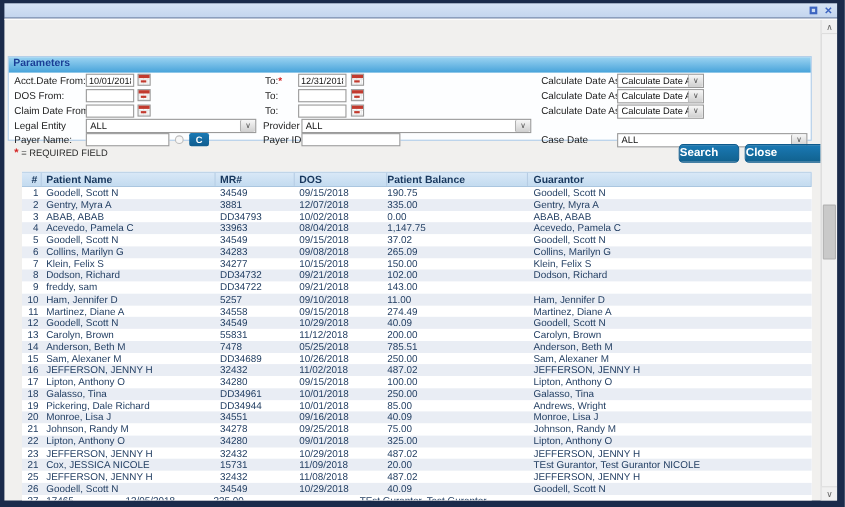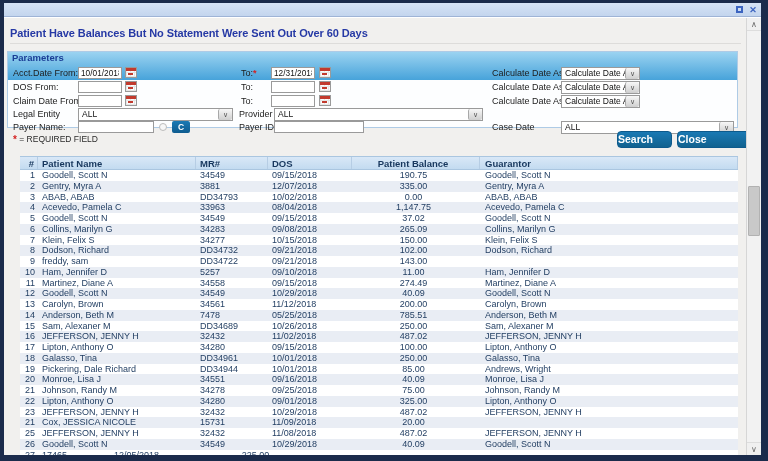--- a/index.html
+++ b/index.html
@@ -19,21 +19,21 @@
   .content { position:absolute; top:17px; left:4px; right:7px; bottom:6px;
     background:#f1f0ee; border-top:1px solid #ffffff; overflow:hidden; }
 
   .page-title { position:absolute; top:9px; left:6px; right:20px;
     font-size:11px; font-weight:bold; color:#2639a5; letter-spacing:-0.1px;
     border-bottom:1px solid #dddcda; padding-bottom:4px; }
 
   
   .params { position:absolute; top:33px; left:3px; width:731px; height:77px;
     background:#fdfeff; border:1px solid #aecbe6; }
-  .params-header { position:absolute; top:0; left:0; right:0; height:28px;
+  .params-header { position:absolute; top:0; left:0; right:0; height:14px;
     background:linear-gradient(#9bd3f1,#47a3da); color:#1a3e96;
     font-size:9.5px; font-weight:bold; padding:0 4px; line-height:12px; }
   .prow { position:absolute; left:0; right:0; height:13px; }
   .r0{top:15px} .r1{top:29px} .r2{top:43px} .r3{top:56px} .r4{top:69px}
   .plabel { position:absolute; font-size:9px; color:#1c1c1c; line-height:12px; white-space:nowrap; }
   .req { color:#d42222; font-weight:bold; font-size:9px; vertical-align:top; }
   .pl-main{left:5px} .pl-to{left:233px} .pl-calc{left:484px} .pl-prov{left:231px}
   .txt { position:absolute; height:12px; border:1px solid #9a9a9a; background:#fff;
     font-size:8.3px; font-family:"Liberation Sans",sans-serif; color:#111; padding:0 2px; }
   .f-date{left:70px; width:44px} .f-todate{left:263px; width:44px}
@@ -75,21 +75,21 @@
     font-size:9.5px; font-weight:bold; color:#17375d; }
   .thead .tcell { border-right:1px solid #b6cde4; line-height:13px; }
   .trow { display:flex; height:10.75px; font-size:9px; color:#1d3a5f; cursor:pointer; }
   .trow.even { background:#e9edf4; }
   .trow.odd { background:#ffffff; }
   .tcell { overflow:hidden; white-space:nowrap; line-height:10.5px; }
   .c0 { width:18px; text-align:right; padding-right:3px; }
   .c1 { width:158px; padding-left:4px; }
   .c2 { width:72px; padding-left:4px; }
   .c3 { width:84px; padding-left:4px; }
-  .c4 { width:128px; text-align:center; padding-right:5px; }
+  .c4 { width:128px; text-align:left; padding-right:5px; }
   .c5 { width:258px; padding-left:5px; }
 
   
   .scrollbar { position:absolute; top:0; right:0; width:15px; bottom:0;
     background:#f2f2f2; border-left:1px solid #d6d6d6; }
   .sb-btn { position:absolute; left:0; right:0; height:13px; background:#f0f0f0;
     color:#666; font-size:8px; text-align:center; line-height:13px; cursor:pointer; }
   .sb-up{top:0; border-bottom:1px solid #ddd} .sb-down{bottom:0; border-top:1px solid #ddd}
   .sb-thumb { position:absolute; left:1px; right:1px; top:168px; height:50px;
     background:#c9c9c9; border:1px solid #b2b2b2; border-radius:1px; cursor:grab; }
@@ -101,21 +101,20 @@
 
   <div class="titlebar">
     <span class="win-btn">
         <span class="max-box"></span>
       </span>
     <span class="win-btn">✕</span>
   </div>
 
   <div class="content">
 
-    <div class="page-title">Patient Have Balances But No Statement Were Sent Out Over 60 Days</div>
 
     <div class="params">
       <div class="params-header">Parameters</div>
 
       <div class="prow r0">
         <span class="plabel pl-main"><span>Acct.Date From:</span><span class="req">*</span></span>
         <input class="txt f-date" value="10/01/2018" style="">
         <span class="cal ico1"></span>
         <span class="plabel pl-to"><span>To:</span><span class="req">*</span></span>
         <input class="txt f-todate" value="12/31/2018" style="">
@@ -275,21 +274,21 @@
             <div class="tcell c0">12</div>
             <div class="tcell c1">Goodell, Scott N</div>
             <div class="tcell c2">34549</div>
             <div class="tcell c3">10/29/2018</div>
             <div class="tcell c4">40.09</div>
             <div class="tcell c5">Goodell, Scott N</div>
           </div>
           <div class="trow odd">
             <div class="tcell c0">13</div>
             <div class="tcell c1">Carolyn, Brown</div>
-            <div class="tcell c2">34561</div>
+            <div class="tcell c2">55831</div>
             <div class="tcell c3">11/12/2018</div>
             <div class="tcell c4">200.00</div>
             <div class="tcell c5">Carolyn, Brown</div>
           </div>
           <div class="trow even">
             <div class="tcell c0">14</div>
             <div class="tcell c1">Anderson, Beth M</div>
             <div class="tcell c2">7478</div>
             <div class="tcell c3">05/25/2018</div>
             <div class="tcell c4">785.51</div>
@@ -366,20 +365,21 @@
             <div class="tcell c3">10/29/2018</div>
             <div class="tcell c4">487.02</div>
             <div class="tcell c5">JEFFERSON, JENNY H</div>
           </div>
           <div class="trow even">
             <div class="tcell c0">21</div>
             <div class="tcell c1">Cox, JESSICA NICOLE</div>
             <div class="tcell c2">15731</div>
             <div class="tcell c3">11/09/2018</div>
             <div class="tcell c4">20.00</div>
+            <div class="tcell c5">TEst Gurantor, Test Gurantor NICOLE</div>
           </div>
           <div class="trow odd">
             <div class="tcell c0">25</div>
             <div class="tcell c1">JEFFERSON, JENNY H</div>
             <div class="tcell c2">32432</div>
             <div class="tcell c3">11/08/2018</div>
             <div class="tcell c4">487.02</div>
             <div class="tcell c5">JEFFERSON, JENNY H</div>
           </div>
           <div class="trow even">
@@ -388,20 +388,21 @@
             <div class="tcell c2">34549</div>
             <div class="tcell c3">10/29/2018</div>
             <div class="tcell c4">40.09</div>
             <div class="tcell c5">Goodell, Scott N</div>
           </div>
           <div class="trow odd">
             <div class="tcell c0">27</div>
             <div class="tcell c2">17465</div>
             <div class="tcell c3">12/05/2018</div>
             <div class="tcell c4">225.00</div>
+            <div class="tcell c5">TEst Gurantor, Test Gurantor</div>
           </div>
         </div>
     </div>
 
     <div class="scrollbar">
       <div class="sb-btn sb-up">∧</div>
       <div class="sb-thumb"></div>
       <div class="sb-btn sb-down">∨</div>
     </div>
 

